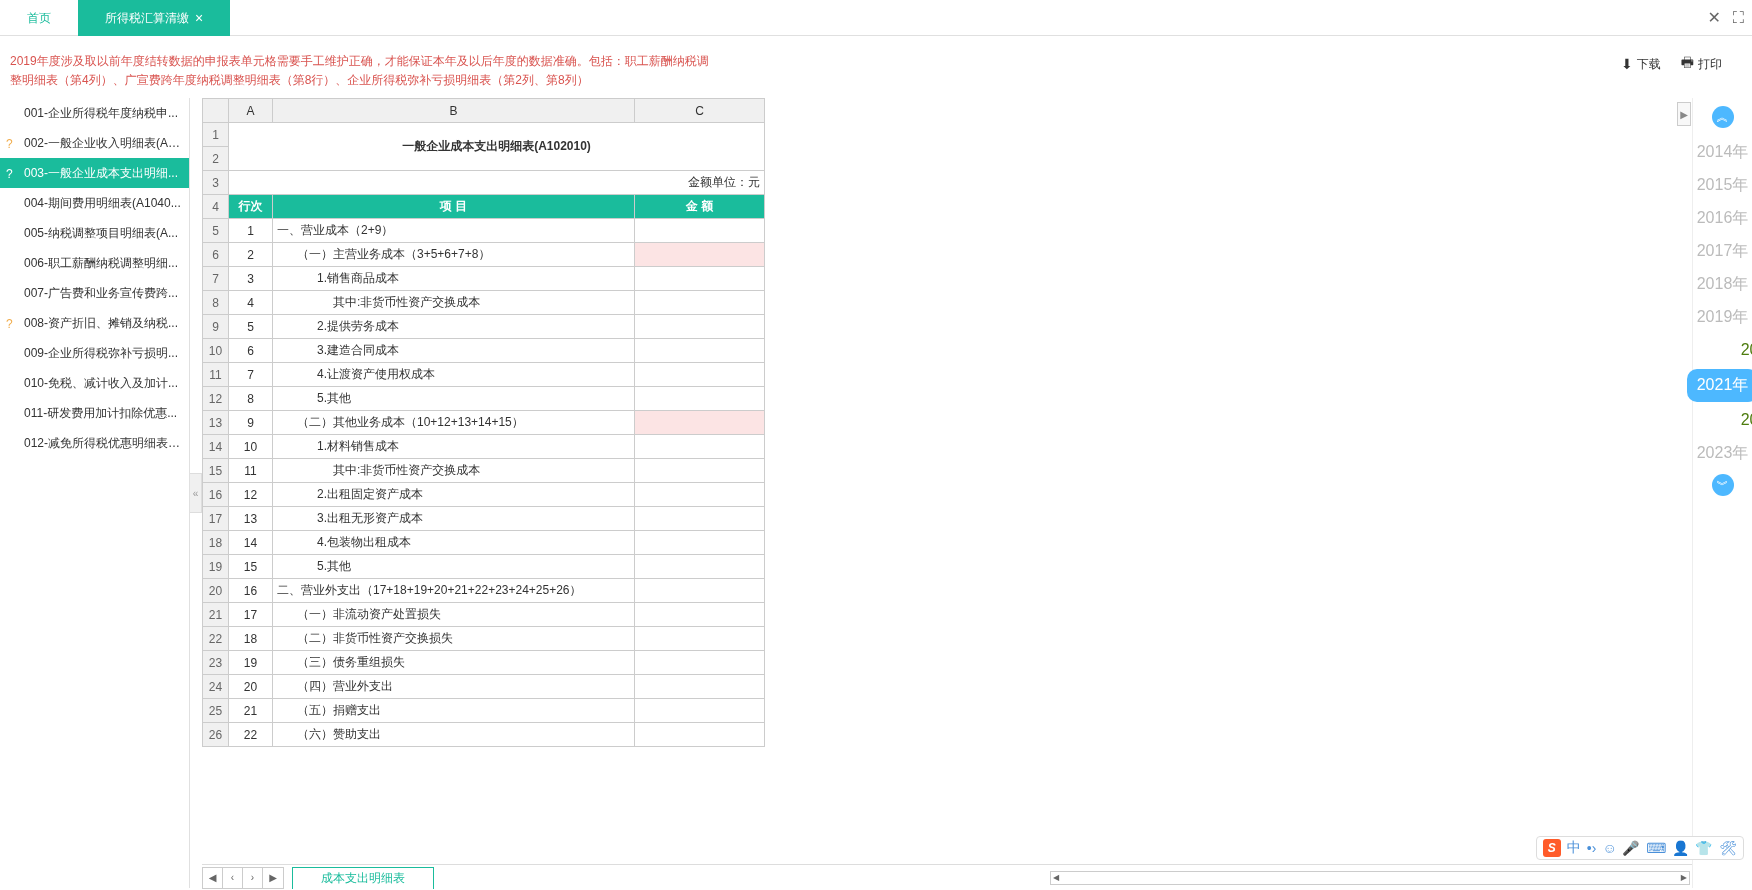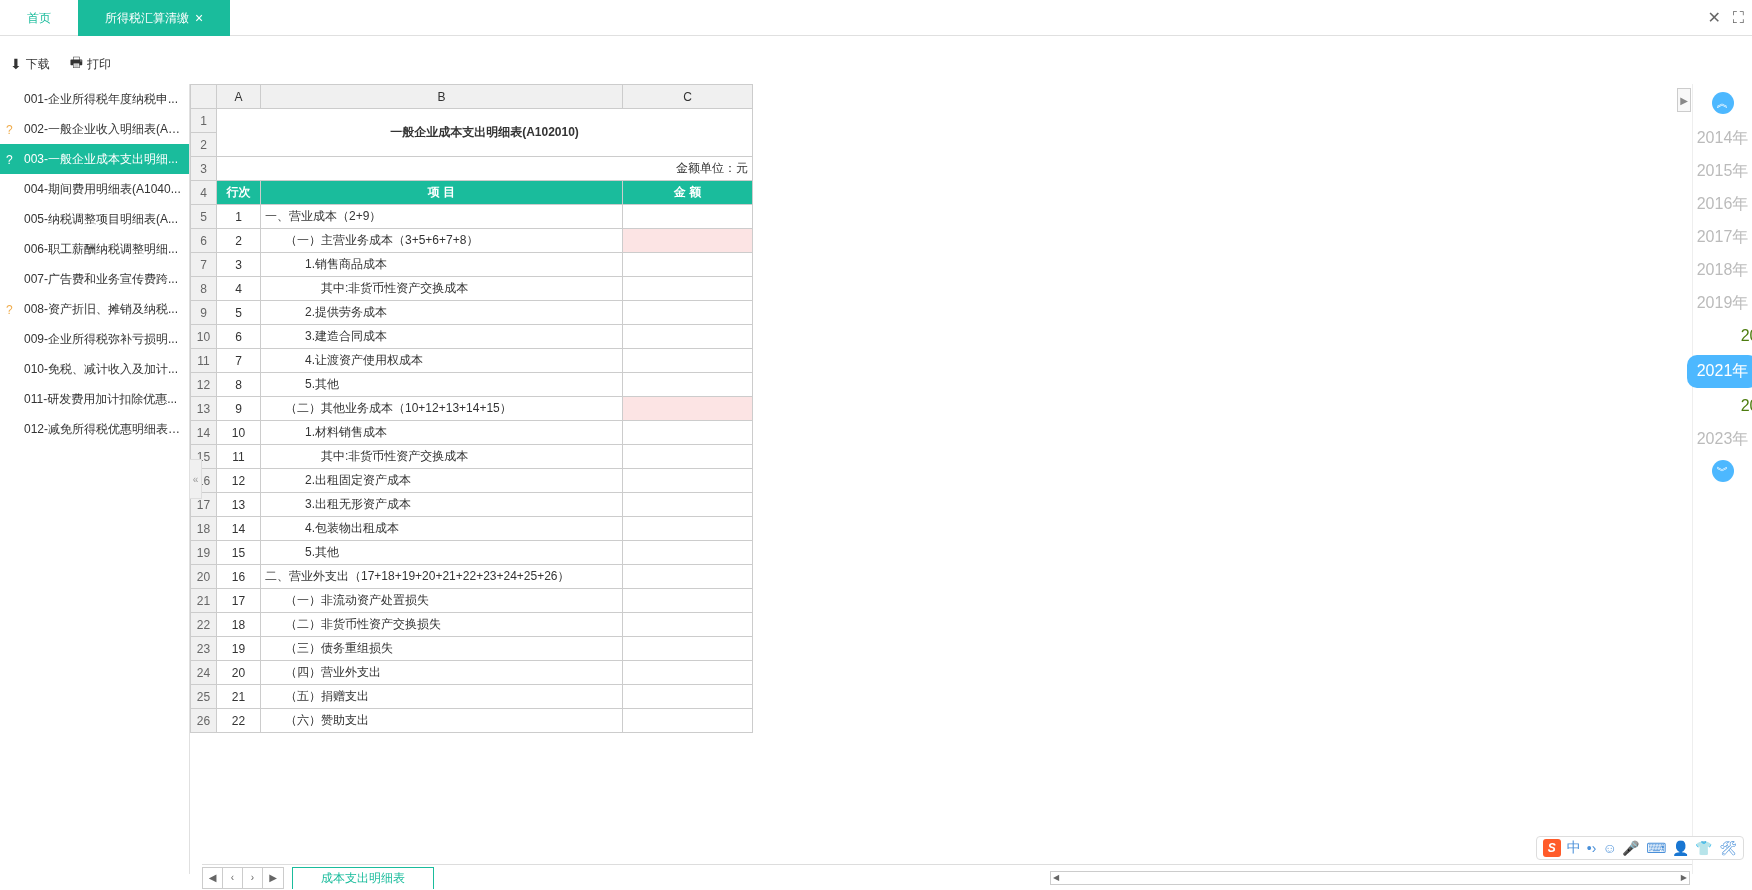--- a/index.html
+++ b/index.html
@@ -15,21 +15,21 @@
 .top-right span { cursor: pointer; color: #666; font-size: 16px; }
 
 
 .banner { padding: 16px 10px 8px; display: flex; justify-content: space-between; align-items: flex-start; }
 .warning-text { color: #d9534f; line-height: 1.6; max-width: 700px; }
 .banner-actions { display: flex; gap: 20px; align-items: center; padding-right: 20px; }
 .banner-actions button { background: none; border: none; cursor: pointer; display: flex; align-items: center; gap: 4px; color: #333; font-size: 12px; }
 .banner-actions .icon { font-size: 14px; }
 
 
-.main { display: flex; height: calc(100vh - 100px); position: relative; }
+.main { display: flex; height: calc(100vh - 100px); position: relative; gap: 12px; }
 
 
 .sidebar { width: 190px; border-right: 1px solid #e0e0e0; overflow-y: auto; flex-shrink: 0; }
 .sidebar-item { padding: 6px 8px 6px 24px; cursor: pointer; white-space: nowrap; overflow: hidden; text-overflow: ellipsis; position: relative; font-size: 12px; line-height: 1.5; }
 .sidebar-item.active { background: #1abc9c; color: #fff; }
 .sidebar-item .q-icon { position: absolute; left: 6px; top: 7px; color: #f0ad4e; font-size: 12px; }
 .sidebar-item.active .q-icon { color: #fff; }
 
 .collapse-handle { position: absolute; left: 190px; top: 50%; transform: translateY(-50%); width: 12px; height: 40px; background: #f0f0f0; border: 1px solid #ddd; border-left: none; display: flex; align-items: center; justify-content: center; cursor: pointer; font-size: 10px; color: #999; z-index: 5; }
 
@@ -87,20 +87,21 @@
     <span>所得税汇算清缴</span>
     <span class="tab-close">×</span>
   </div>
   <div class="top-right">
     <span>✕</span>
     <span>⛶</span>
   </div>
 </div>
 
 <div class="banner">
+  <div class="warning-text">2019年度涉及取以前年度结转数据的申报表单元格需要手工维护正确，才能保证本年及以后年度的数据准确。包括：职工薪酬纳税调整明细表（第4列）、广宣费跨年度纳税调整明细表（第8行）、企业所得税弥补亏损明细表（第2列、第8列）</div>
   <div class="banner-actions">
     <button>
         <span class="icon">⬇</span>
         <span>下载</span>
       </button>
     <button>
         <span class="icon">🖶</span>
         <span>打印</span>
       </button>
   </div>

